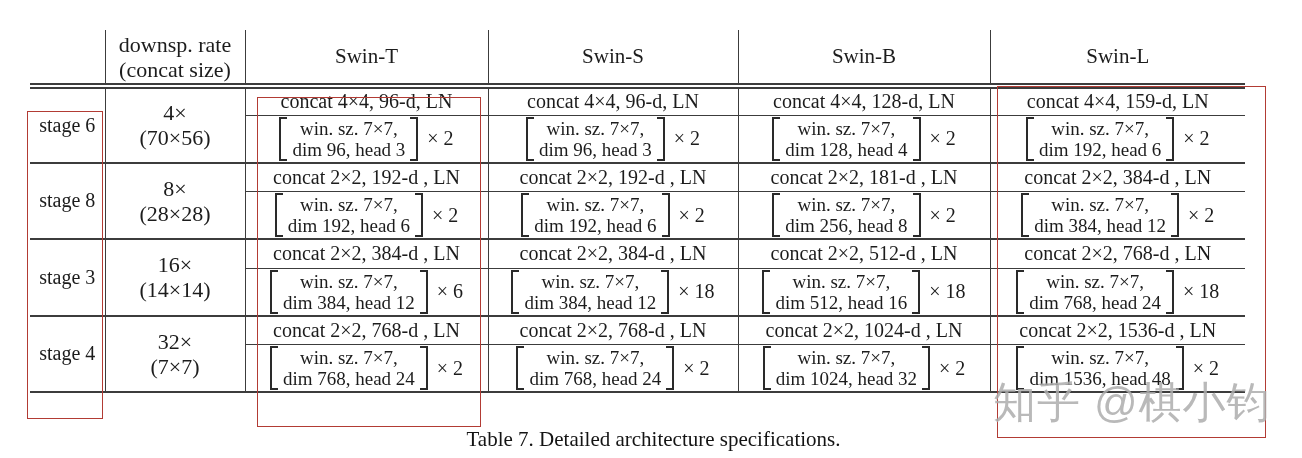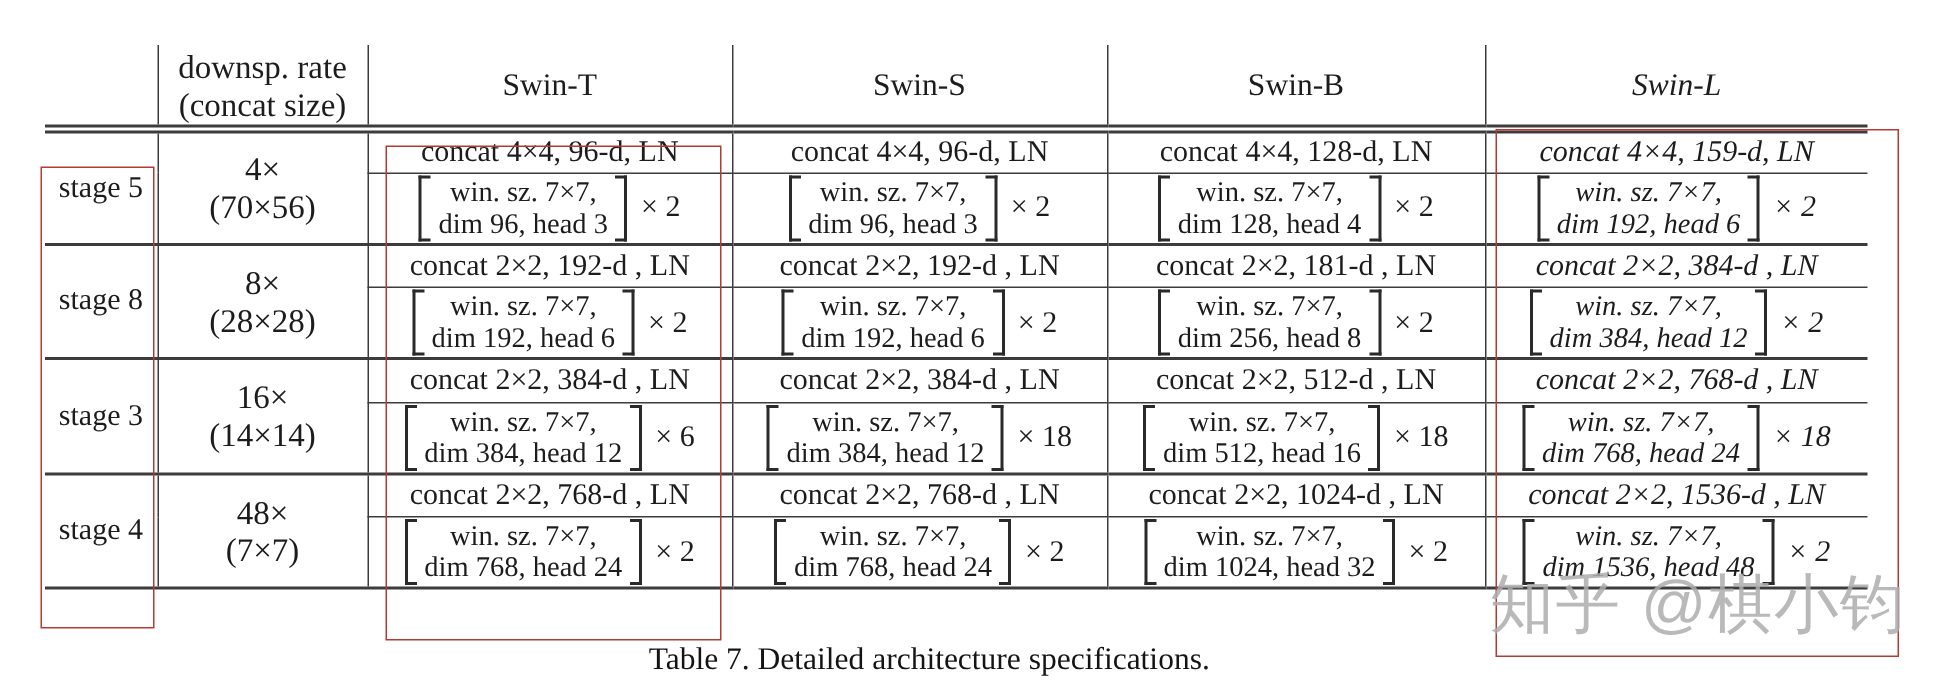--- a/index.html
+++ b/index.html
@@ -18,41 +18,41 @@
     width:1215px;
   }
   table.arch th, table.arch td{
     padding:0;
     text-align:center;
     vertical-align:middle;
     font-weight:normal;
     font-size:20px;
     border-right:1.5px solid #3c3c3c;
   }
-  table.arch th:last-child, table.arch td:last-child{border-right:none;font-style:italic;}
+  table.arch th:last-child, table.arch td:last-child{border-right:none;}
   tr.header-row{height:56px;}
   tr.header-row th{border-bottom:6px double #3c3c3c;font-size:21px;}
   tr.concat-row{height:29px;}
   tr.block-row{height:46px;}
   td.concat-cell{border-bottom:1.5px solid #3c3c3c;font-size:20px;}
   tr.block-row td{border-bottom:2px solid #3c3c3c;}
   td.stage-cell, td.down-cell{border-bottom:2px solid #3c3c3c;}
   tr.last-group td{border-bottom:2px solid #3c3c3c;}
   .down-line{line-height:25px;font-size:22px;}
   .blockwrap{
     display:flex;align-items:center;justify-content:center;
     height:46px;
   }
   .bracket{width:8px;height:44px;box-sizing:border-box;}
   .bracket.left{border-left:2px solid #2a2a2a;border-top:2px solid #2a2a2a;border-bottom:2px solid #2a2a2a;}
   .bracket.right{border-right:2px solid #2a2a2a;border-top:2px solid #2a2a2a;border-bottom:2px solid #2a2a2a;}
   .bcontent{padding:0 5px;font-size:19px;line-height:21px;white-space:nowrap;}
   .mult{margin-left:9px;font-size:20px;white-space:nowrap;}
   .caption{
-    position:absolute;left:12px;top:427px;width:1215px;
+    position:absolute;left:46px;top:427px;width:1215px;
     text-align:center;font-size:21px;color:#141414;
   }
   .hl-box{
     position:absolute;
     border:1.5px solid #b23b34;
     background:transparent;
     pointer-events:none;
   }
   .hl-stages{left:27px;top:111px;width:74px;height:306px;}
   .hl-swint{left:257px;top:97px;width:222px;height:328px;}
@@ -87,21 +87,21 @@
         </th>
         <th>Swin-T</th>
         <th>Swin-S</th>
         <th>Swin-B</th>
         <th>Swin-L</th>
       </tr>
     </thead>
     <tbody>
 
       <tr class="concat-row">
-        <td class="stage-cell" rowspan="2">stage 5</td>
+        <td class="stage-cell" rowspan="2">stage 6</td>
         <td class="down-cell" rowspan="2">
           <div class="down-line">4×</div>
           <div class="down-line">(70×56)</div>
         </td>
         <td class="concat-cell">concat 4×4, 96-d, LN</td>
         <td class="concat-cell">concat 4×4, 96-d, LN</td>
         <td class="concat-cell">concat 4×4, 128-d, LN</td>
         <td class="concat-cell">concat 4×4, 159-d, LN</td>
       </tr>
       <tr class="block-row">
@@ -263,21 +263,21 @@
               </span>
               <span class="bracket right"></span>
               <span class="mult">× 18</span>
             </div>
         </td>
       </tr>
 
       <tr class="concat-row">
         <td class="stage-cell" rowspan="2">stage 4</td>
         <td class="down-cell" rowspan="2">
-          <div class="down-line">48×</div>
+          <div class="down-line">32×</div>
           <div class="down-line">(7×7)</div>
         </td>
         <td class="concat-cell">concat 2×2, 768-d , LN</td>
         <td class="concat-cell">concat 2×2, 768-d , LN</td>
         <td class="concat-cell">concat 2×2, 1024-d , LN</td>
         <td class="concat-cell">concat 2×2, 1536-d , LN</td>
       </tr>
       <tr class="block-row last-group">
         <td>
           <div class="blockwrap">

